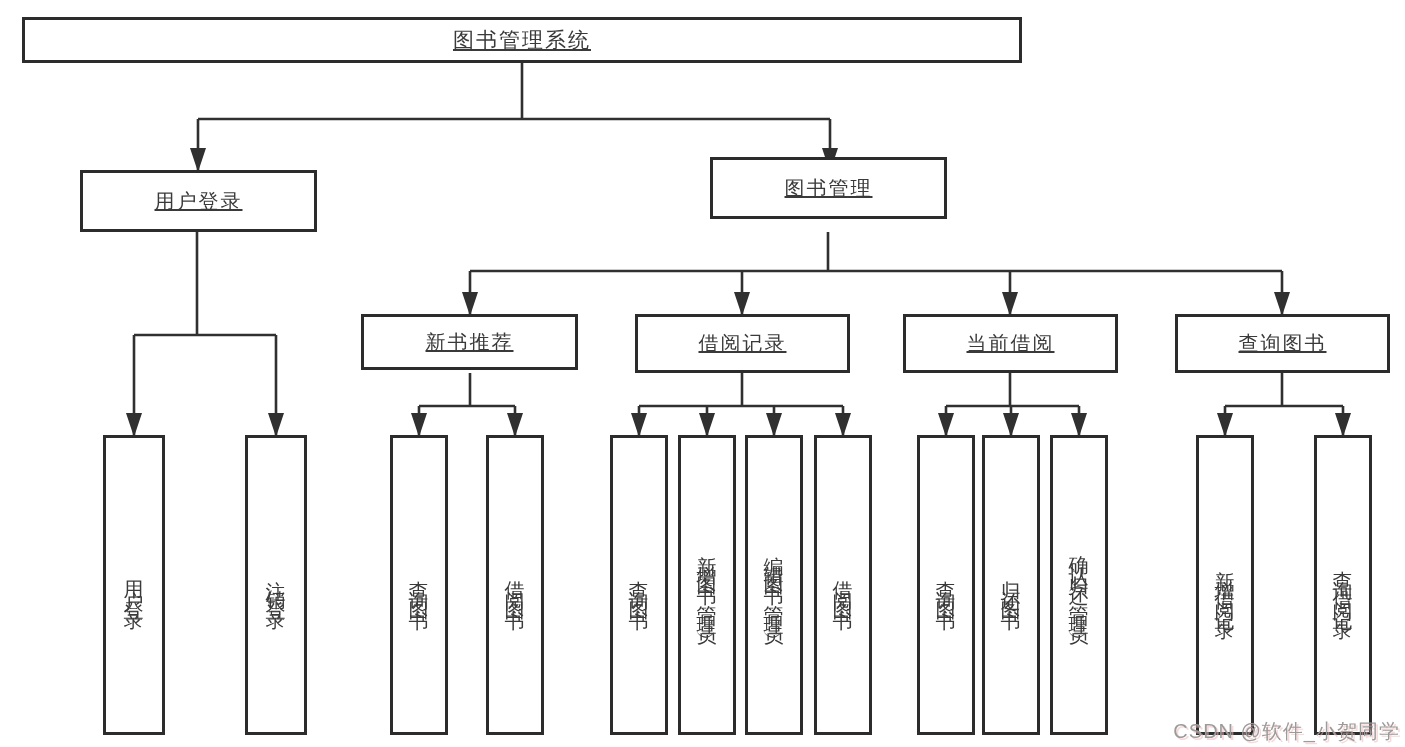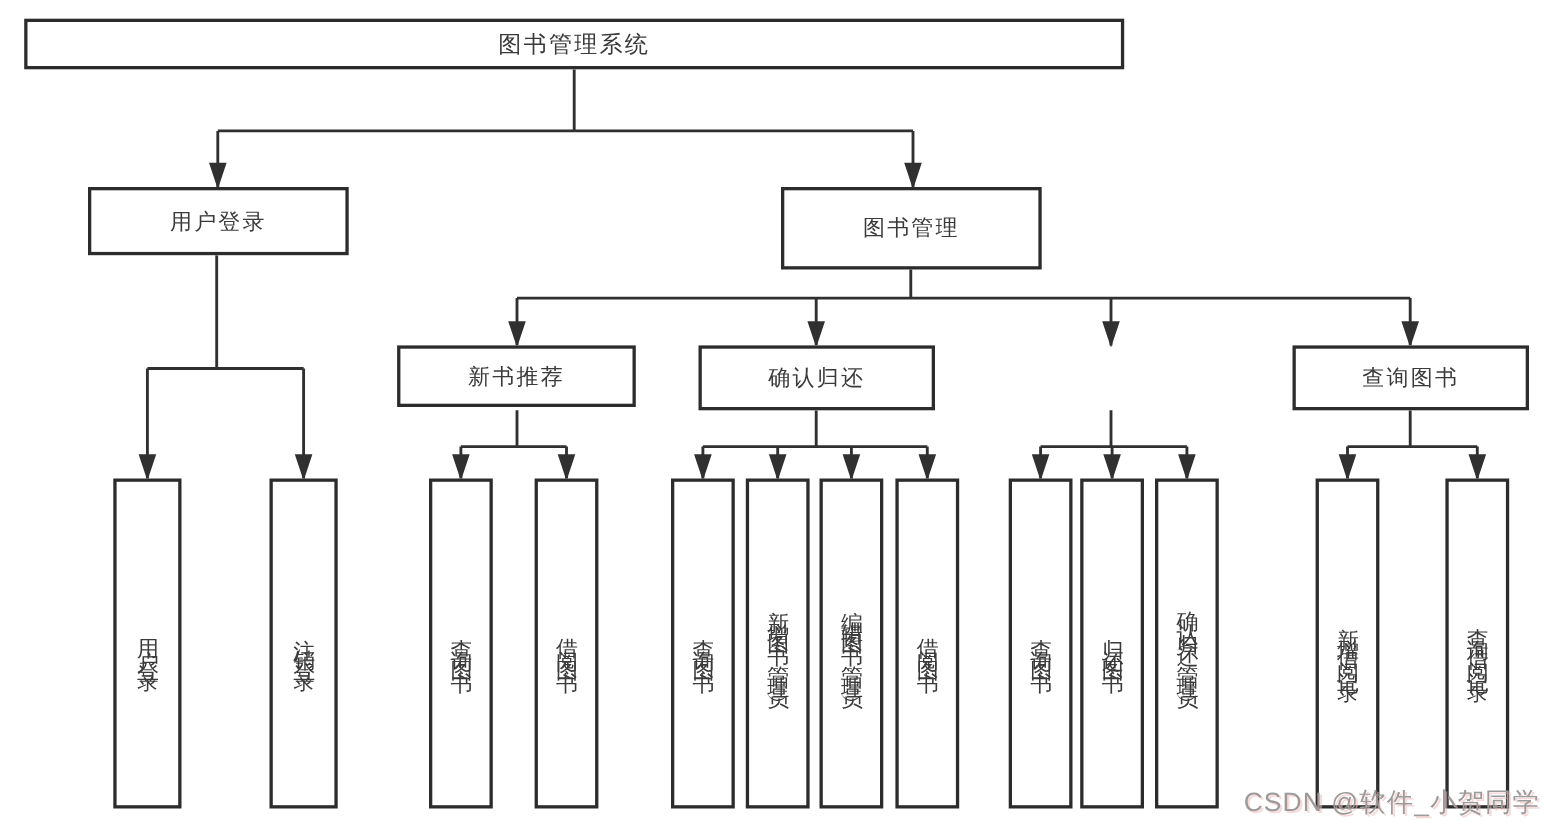--- a/index.html
+++ b/index.html
@@ -28,36 +28,37 @@
     background: #ffffff;
     display: flex;
     align-items: center;
     justify-content: center;
     color: #3a3a3a;
     text-align: center;
   }
   .box.h {
     font-size: 20px;
     letter-spacing: 2px;
+    text-decoration: underline;
   }
   .box.root {
     font-size: 21px;
   }
   .box.v {
     writing-mode: vertical-rl;
     text-orientation: mixed;
     font-size: 20px;
     letter-spacing: 10px;
     line-height: 1;
   }
   .watermark {
     position: absolute;
     right: 5px;
     bottom: 2px;
-    font-size: 24px;
+    font-size: 20px;
     color: #9b9b9b;
     letter-spacing: 1px;
     text-shadow: 2px 2px 0 rgba(243, 184, 184, 0.55);
     white-space: nowrap;
   }
 </style>
 </head>
 <body>
 
 <div class="canvas">
@@ -105,24 +106,25 @@
       <polygon points="1071,413 1087,413 1079,437"></polygon>
 
       <polygon points="1217,413 1233,413 1225,437"></polygon>
       <polygon points="1335,413 1351,413 1343,437"></polygon>
     </g>
   </svg>
 
   <div class="box h root" style="left:22px; top:17px; width:1000px; height:46px">图书管理系统</div>
 
   <div class="box h" style="left:80px; top:170px; width:237px; height:62px">用户登录</div>
-  <div class="box h" style="left:710px; top:170px; width:237px; height:75px">图书管理</div>
+  <div class="box h" style="left:710px; top:157px; width:237px; height:62px">图书管理</div>
 
   <div class="box h" style="left:361px; top:314px; width:217px; height:56px">新书推荐</div>
-  <div class="box h" style="left:635px; top:314px; width:215px; height:59px">确认归还</div>
+  <div class="box h" style="left:635px; top:314px; width:215px; height:59px">借阅记录</div>
+  <div class="box h" style="left:903px; top:314px; width:215px; height:59px">当前借阅</div>
   <div class="box h" style="left:1175px; top:314px; width:215px; height:59px">查询图书</div>
 
   <div class="box v" style="left:103px; top:435px; width:62px; height:300px">用户登录</div>
   <div class="box v" style="left:245px; top:435px; width:62px; height:300px">注销登录</div>
 
   <div class="box v" style="left:390px; top:435px; width:58px; height:300px">查询图书</div>
   <div class="box v" style="left:486px; top:435px; width:58px; height:300px">借阅图书</div>
 
   <div class="box v" style="left:610px; top:435px; width:58px; height:300px">查询图书</div>
   <div class="box v" style="left:678px; top:435px; width:58px; height:300px">新增图书（管理员）</div>

